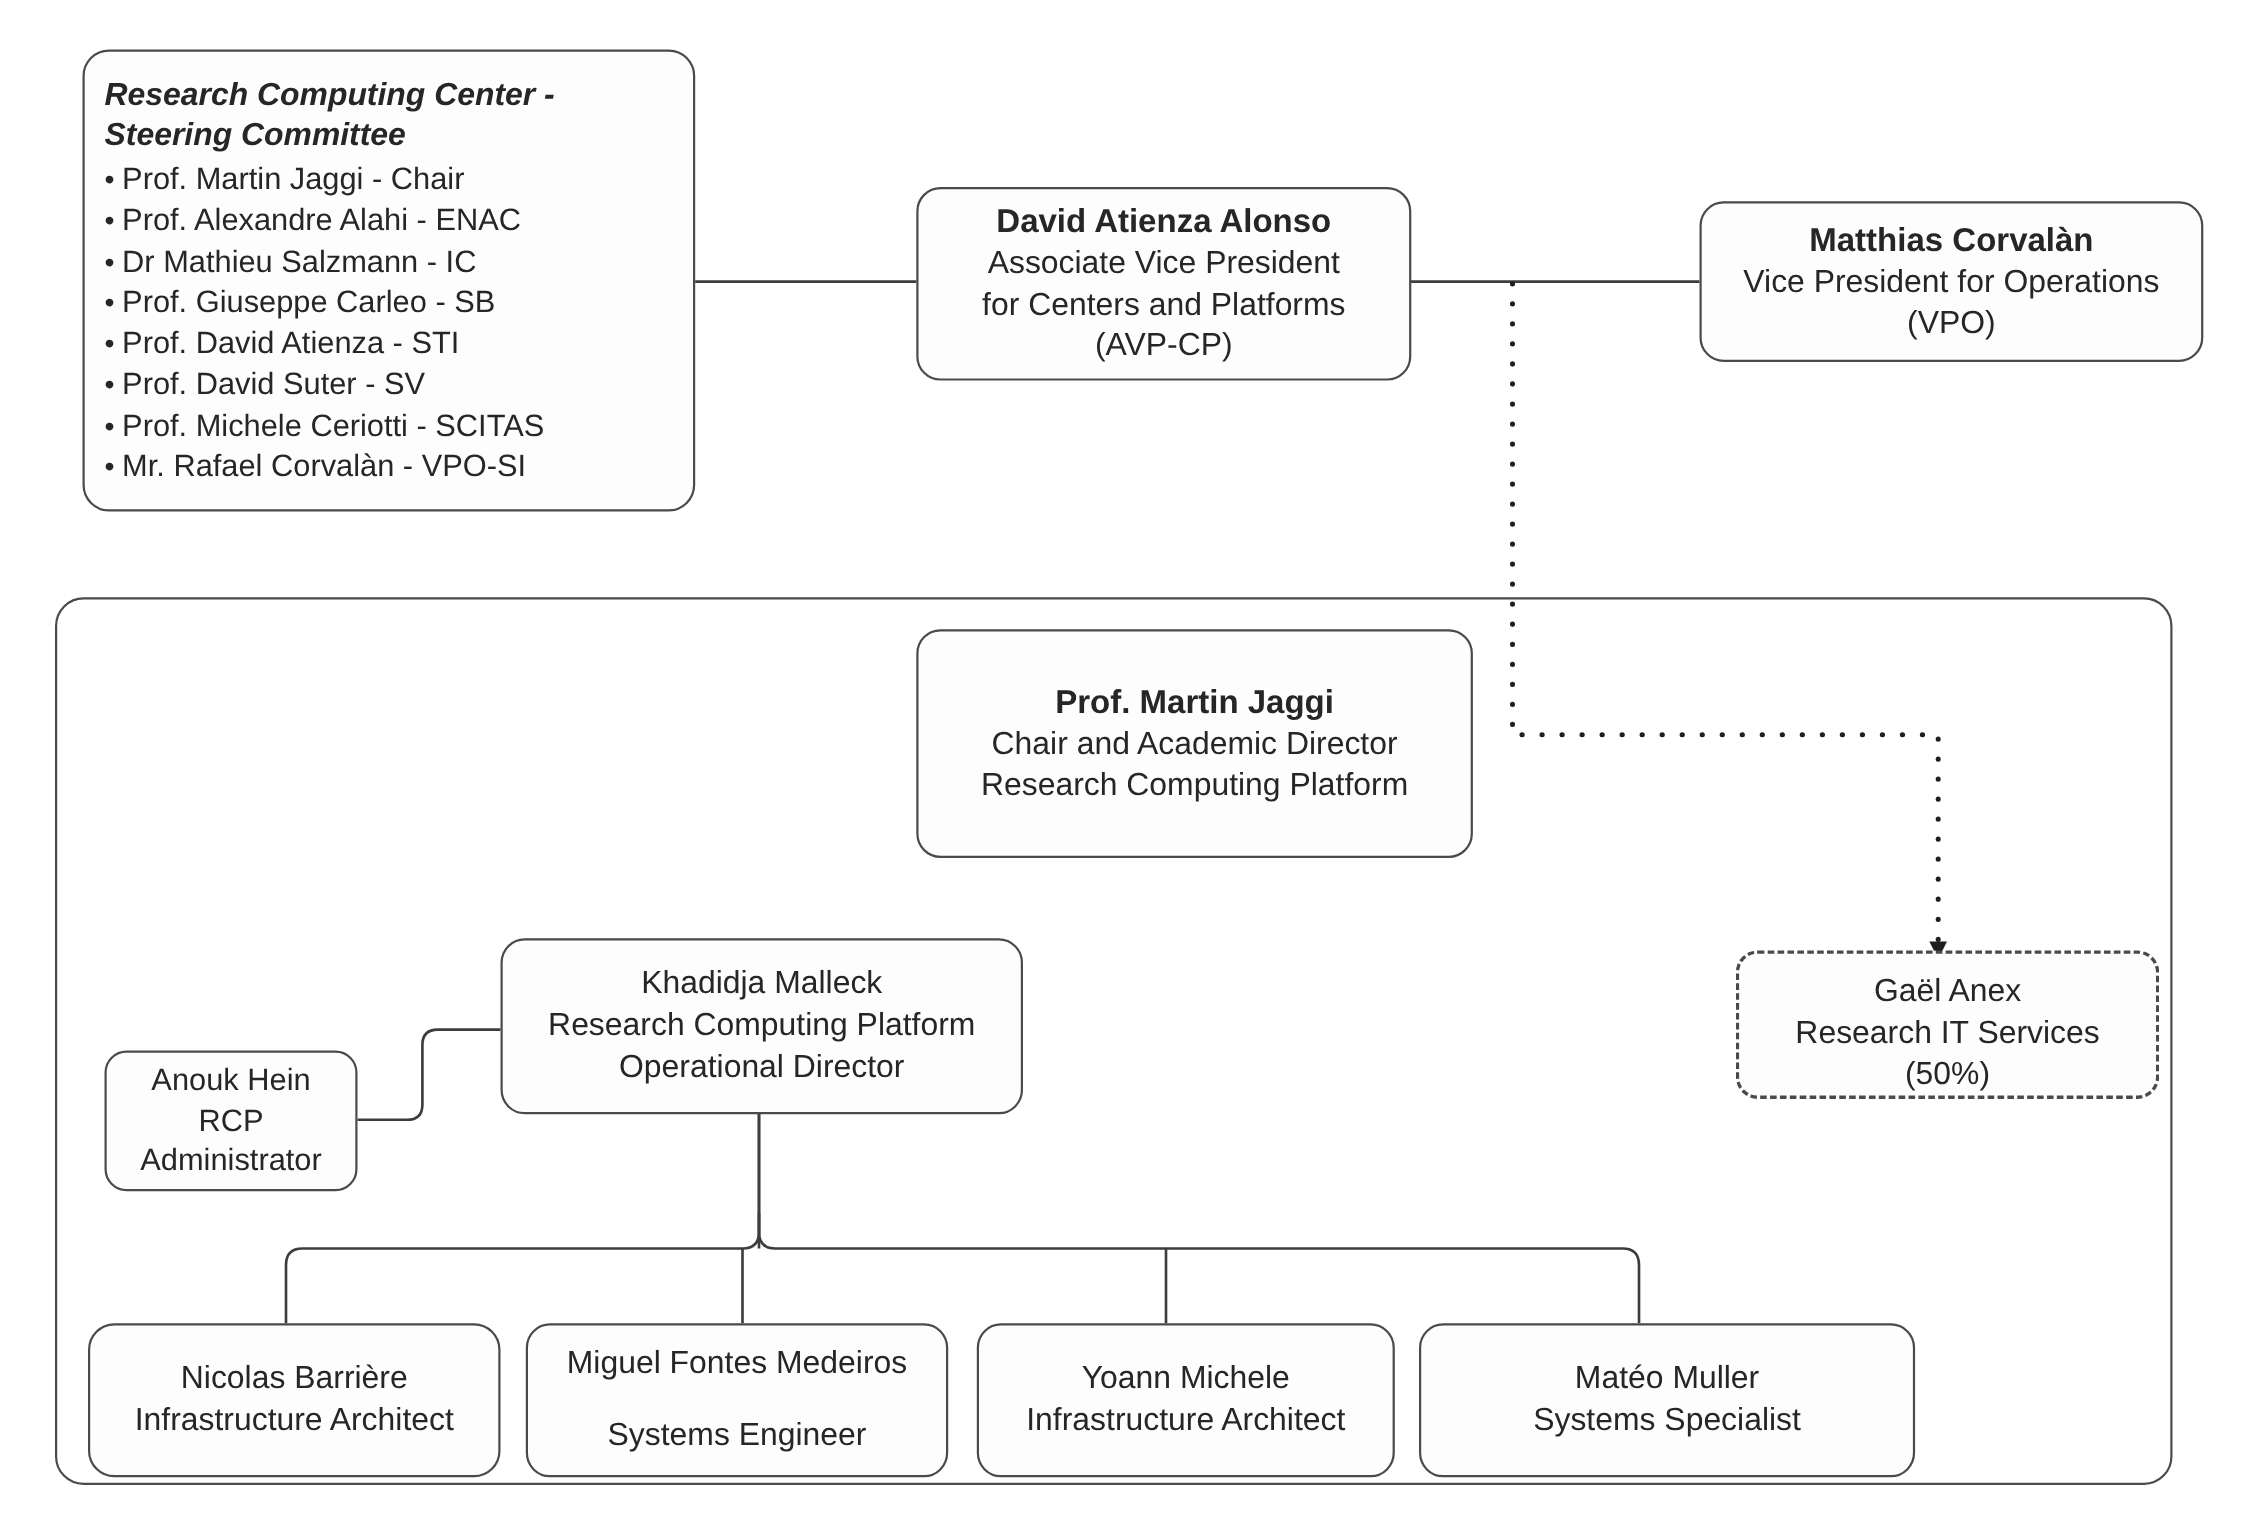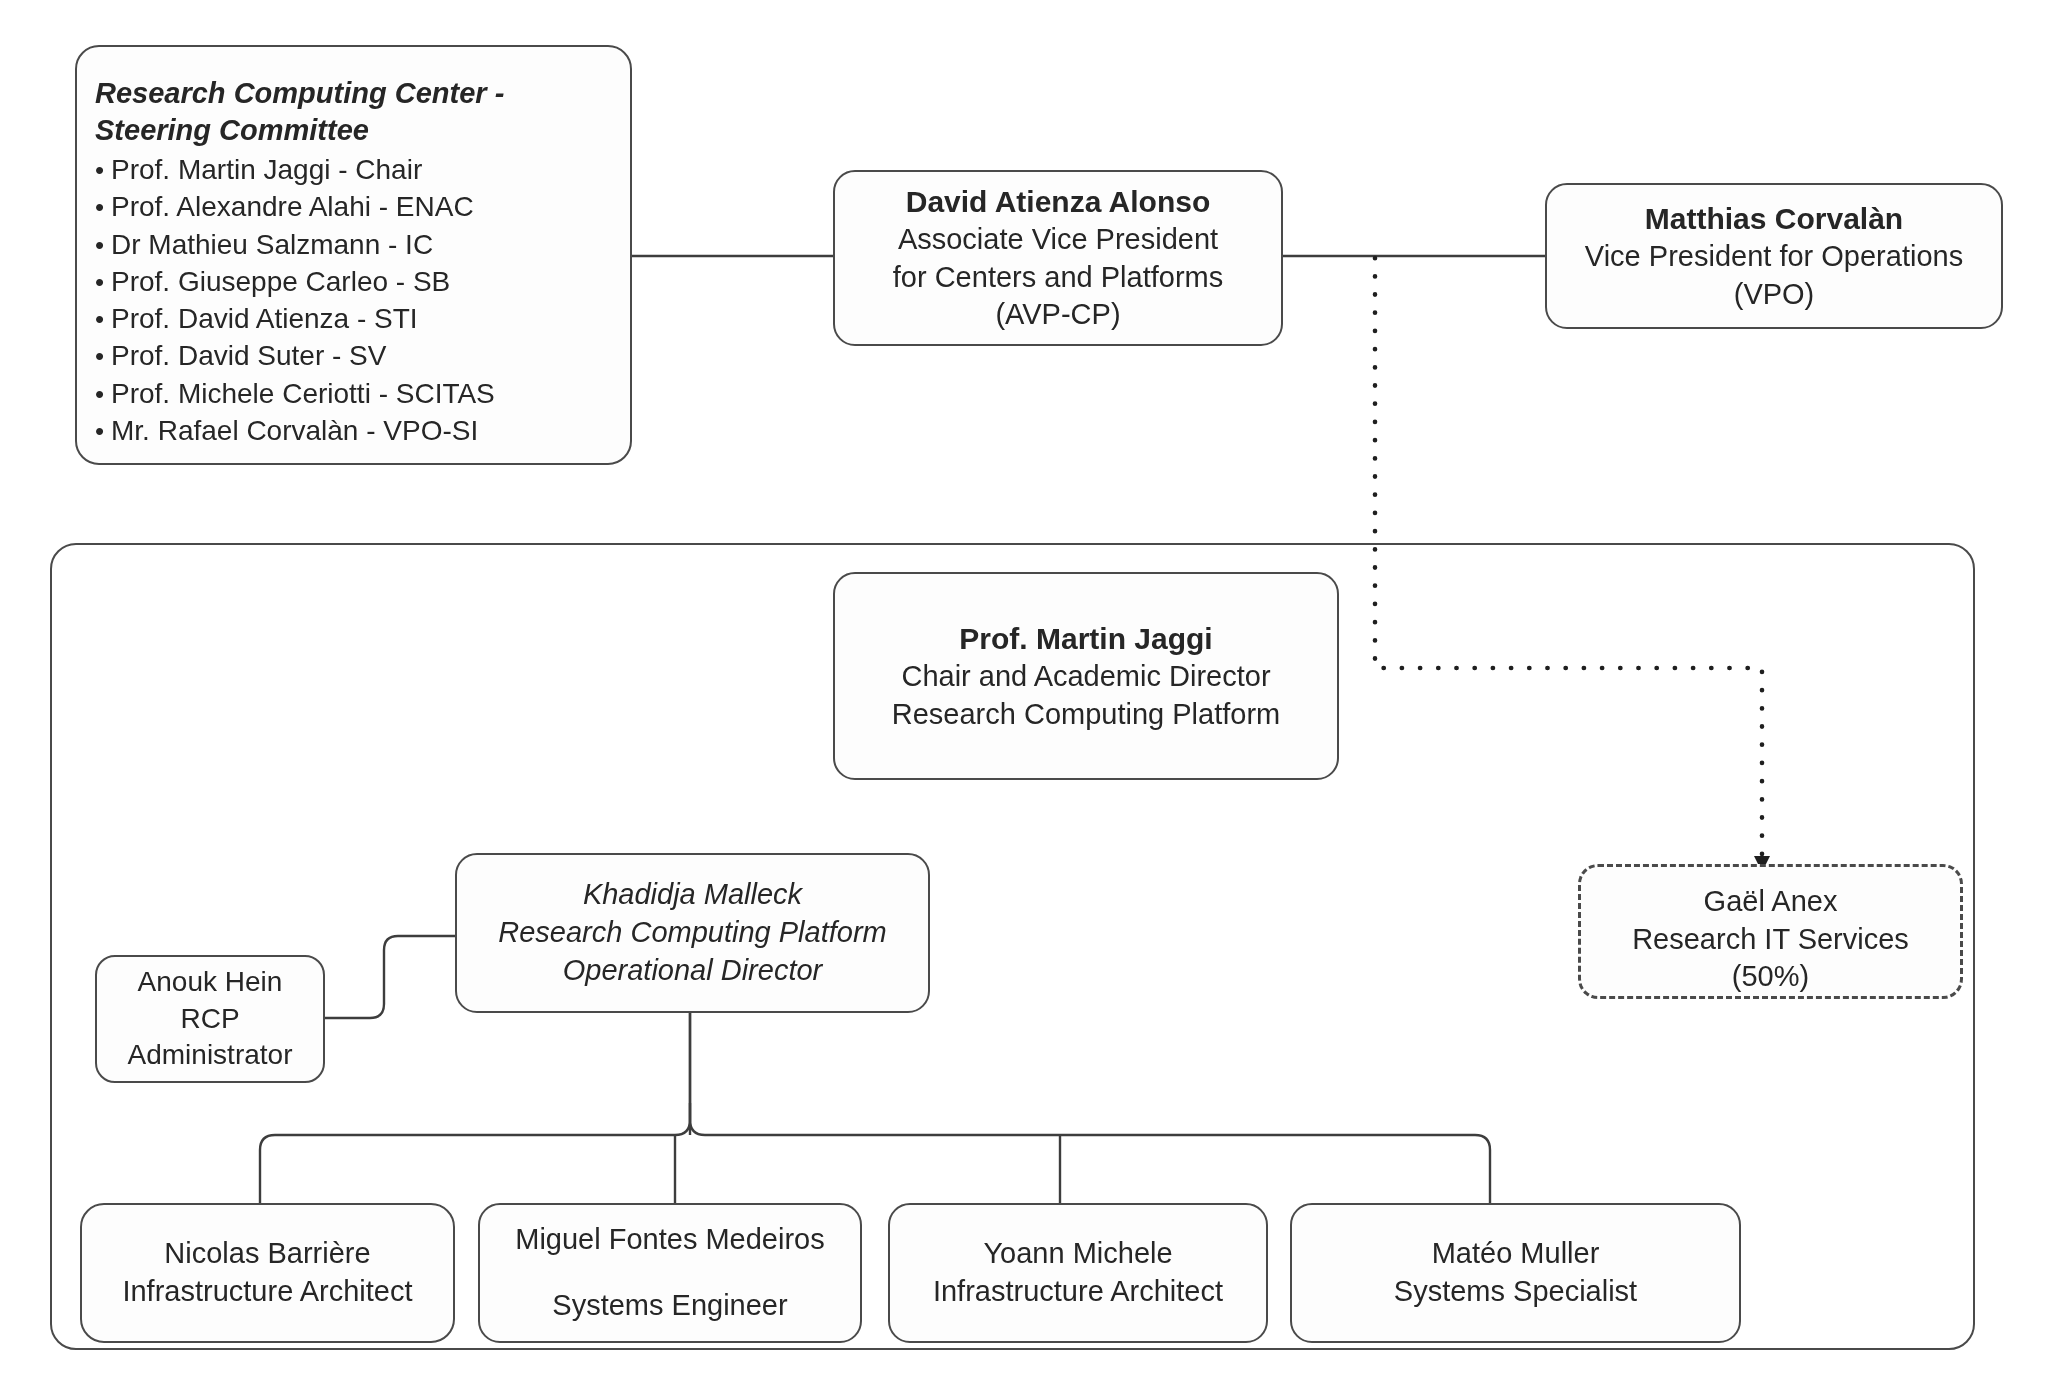--- a/index.html
+++ b/index.html
@@ -54,21 +54,21 @@
   .container-box {
     position: absolute;
     box-sizing: border-box;
     background: transparent;
     border: 2px solid #4a4a4a;
     border-radius: 26px;
   }
   
   #steering {
     align-items: flex-start;
-    justify-content: flex-end;
+    justify-content: center;
     text-align: left;
     padding: 14px 20px 14px 18px;
   }
   #steering .sc-title {
     font-weight: bold;
     font-style: italic;
     font-size: 29px;
     line-height: 1.28;
     margin-bottom: 2px;
     white-space: pre-line;
@@ -175,21 +175,21 @@
   </div>
 
   <div class="container-box" style="left:50px; top:543px; width:1925px; height:807px;"></div>
 
   <div class="node" style="left:833px; top:572px; width:506px; height:208px;">
     <div class="nm f30">Prof. Martin Jaggi</div>
     <div class="f29">Chair and Academic Director</div>
     <div class="f29">Research Computing Platform</div>
   </div>
 
-  <div class="node plain" style="left:455px; top:853px; width:475px; height:160px;font-style:italic;">
+  <div class="node plain" style="left:455px; top:853px; width:475px; height:160px;">
     <div class="nm f29">Khadidja Malleck</div>
     <div class="f29">Research Computing Platform</div>
     <div class="f29">Operational Director</div>
   </div>
 
   <div class="node plain" style="left:95px; top:955px; width:230px; height:128px; border-radius:20px;">
     <div class="nm f28">Anouk Hein</div>
     <div class="f28">RCP</div>
     <div class="f28">Administrator</div>
   </div>

